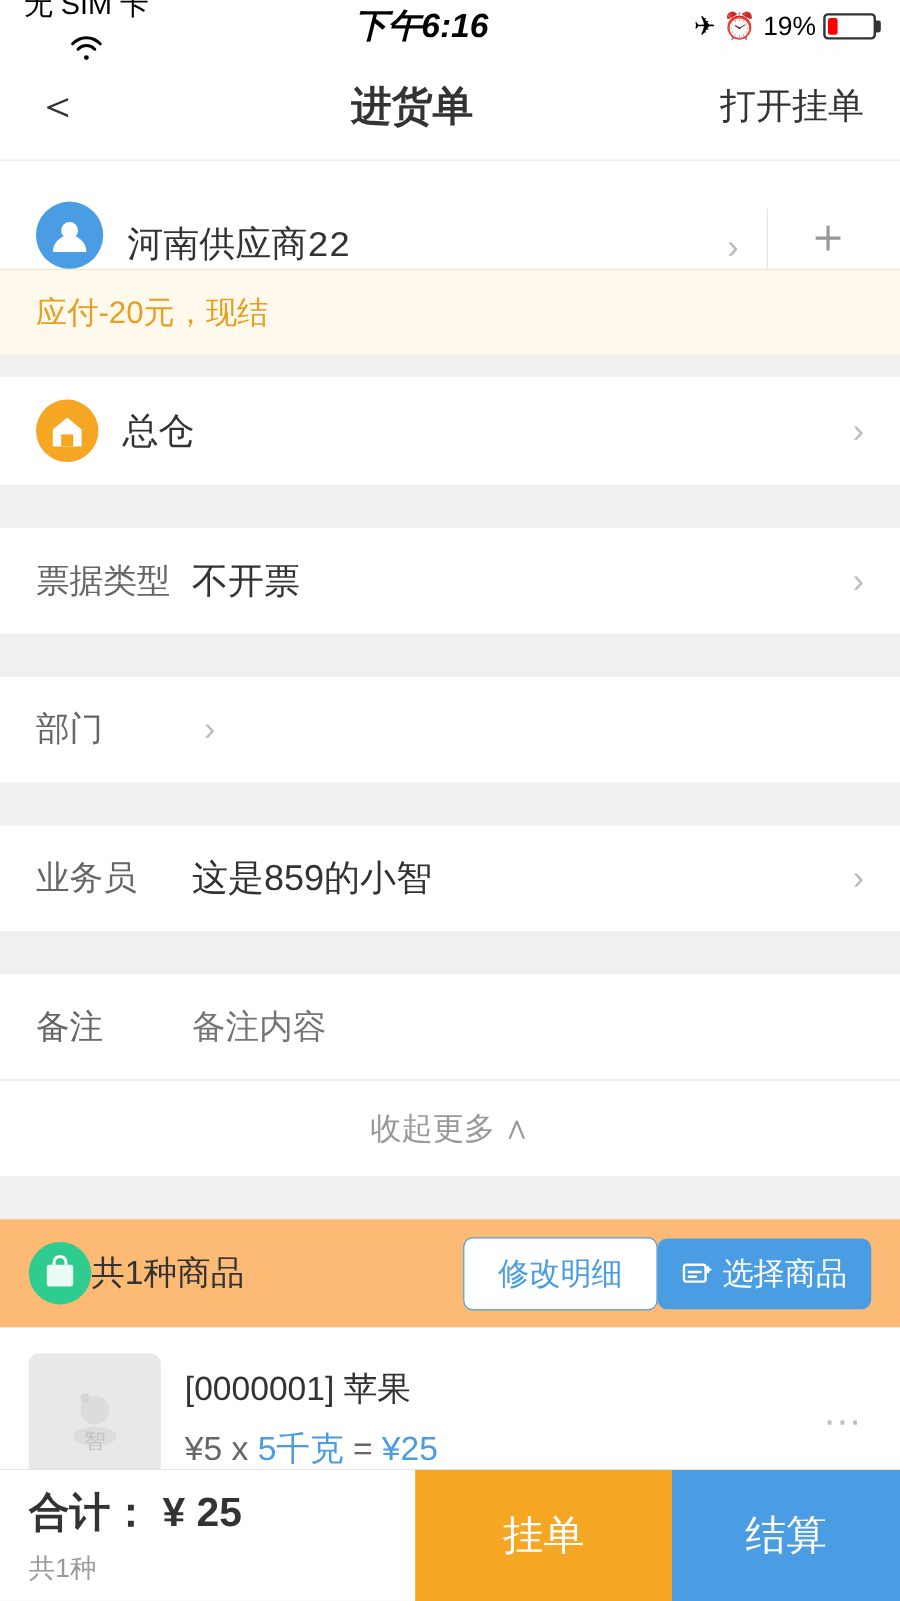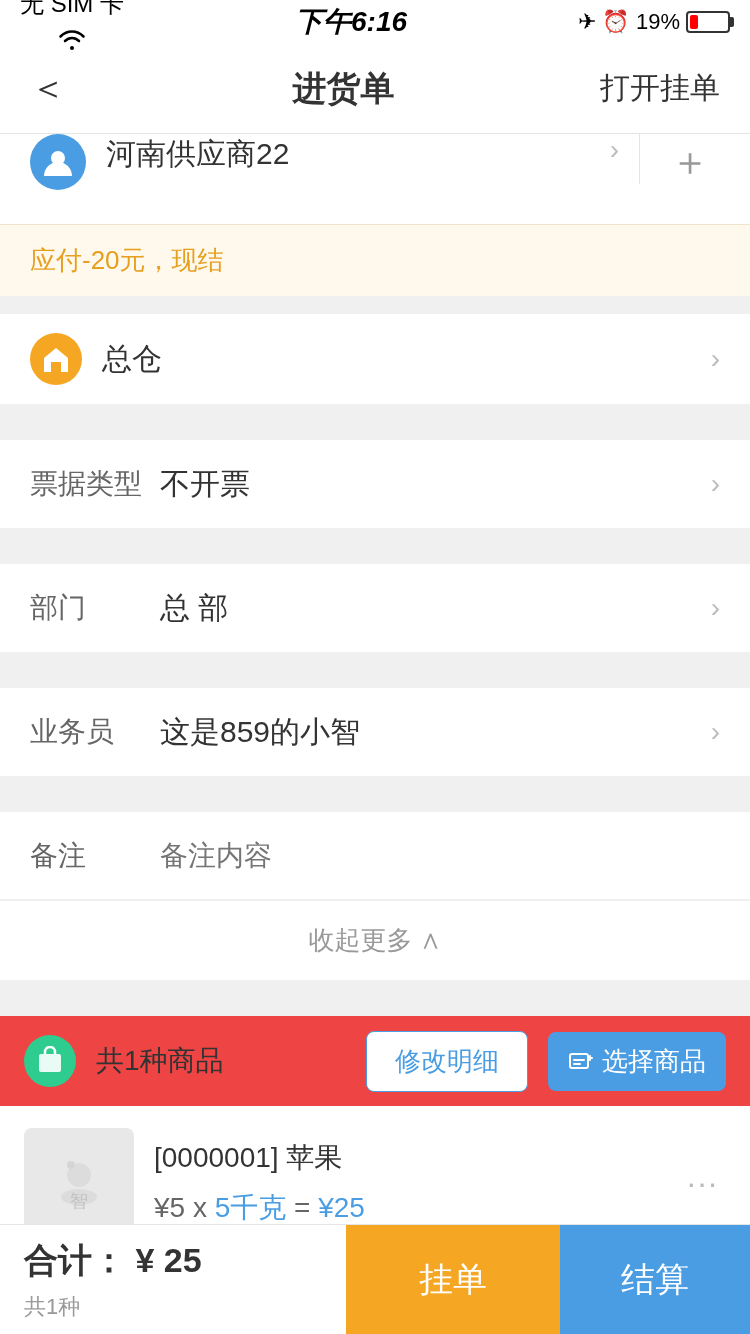--- a/index.html
+++ b/index.html
@@ -71,23 +71,24 @@
 
     
     .section-card {
       background: #fff;
       margin-bottom: 18px;
     }
 
     
     .supplier-row {
       display: flex;
-      align-items: flex-start;
+      align-items: flex-end;
       padding: 0 30px;
       height: 90px;
+      font-family: Liberation Mono, monospace;
     }
     .supplier-avatar {
       width: 56px; height: 56px;
       border-radius: 50%;
       background: #4a9de3;
       display: flex; align-items: center; justify-content: center;
       margin-right: 20px;
       flex-shrink: 0;
     }
     .supplier-avatar svg { width: 36px; height: 36px; fill: #fff; }
@@ -158,26 +159,25 @@
       display: flex;
       align-items: center;
       justify-content: center;
       font-size: 26px;
       color: #999;
       border-top: 1px solid #f0f0f0;
     }
 
     
     .products-header {
-      background: #ef4444;
+      background: #fdba74;
       display: flex;
       align-items: center;
       padding: 0 24px;
       height: 90px;
-      gap: 20px;
     }
     .products-icon {
       width: 52px; height: 52px;
       border-radius: 50%;
       background: #2ecc8f;
       display: flex; align-items: center; justify-content: center;
     }
     .products-icon svg { width: 30px; height: 30px; fill: #fff; }
     .products-count { flex: 1; font-size: 28px; color: #333; }
     .btn-modify {
@@ -337,21 +337,20 @@
       <span class="row-value">不开票</span>
       <span class="chevron-right">›</span>
     </div>
   </div>
 
   <div style="height:18px; background:#f0f0f0;"></div>
 
   <div class="section-card">
     <div class="row-item">
       <span class="row-label">部门</span>
-      <span class="row-value">总 部</span>
       <span class="chevron-right">›</span>
     </div>
   </div>
 
   <div style="height:18px; background:#f0f0f0;"></div>
 
   <div class="section-card">
     <div class="row-item">
       <span class="row-label">业务员</span>
       <span class="row-value">这是859的小智</span>

